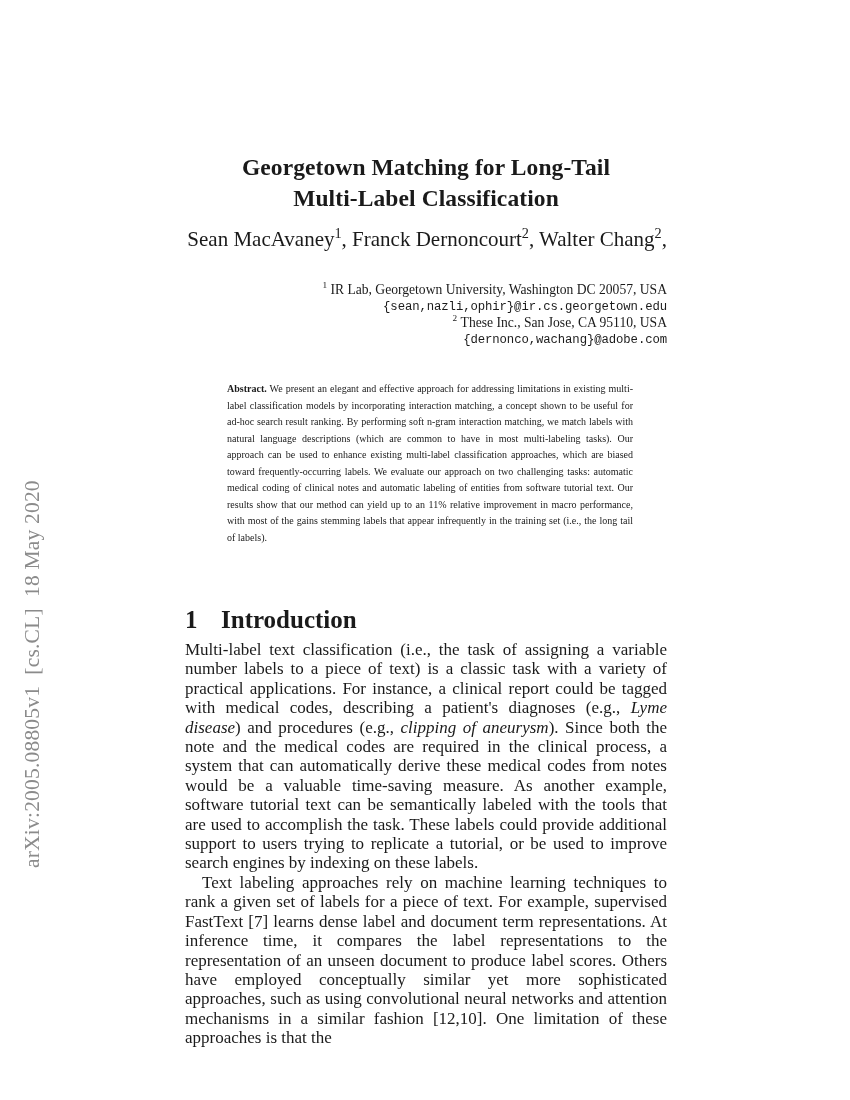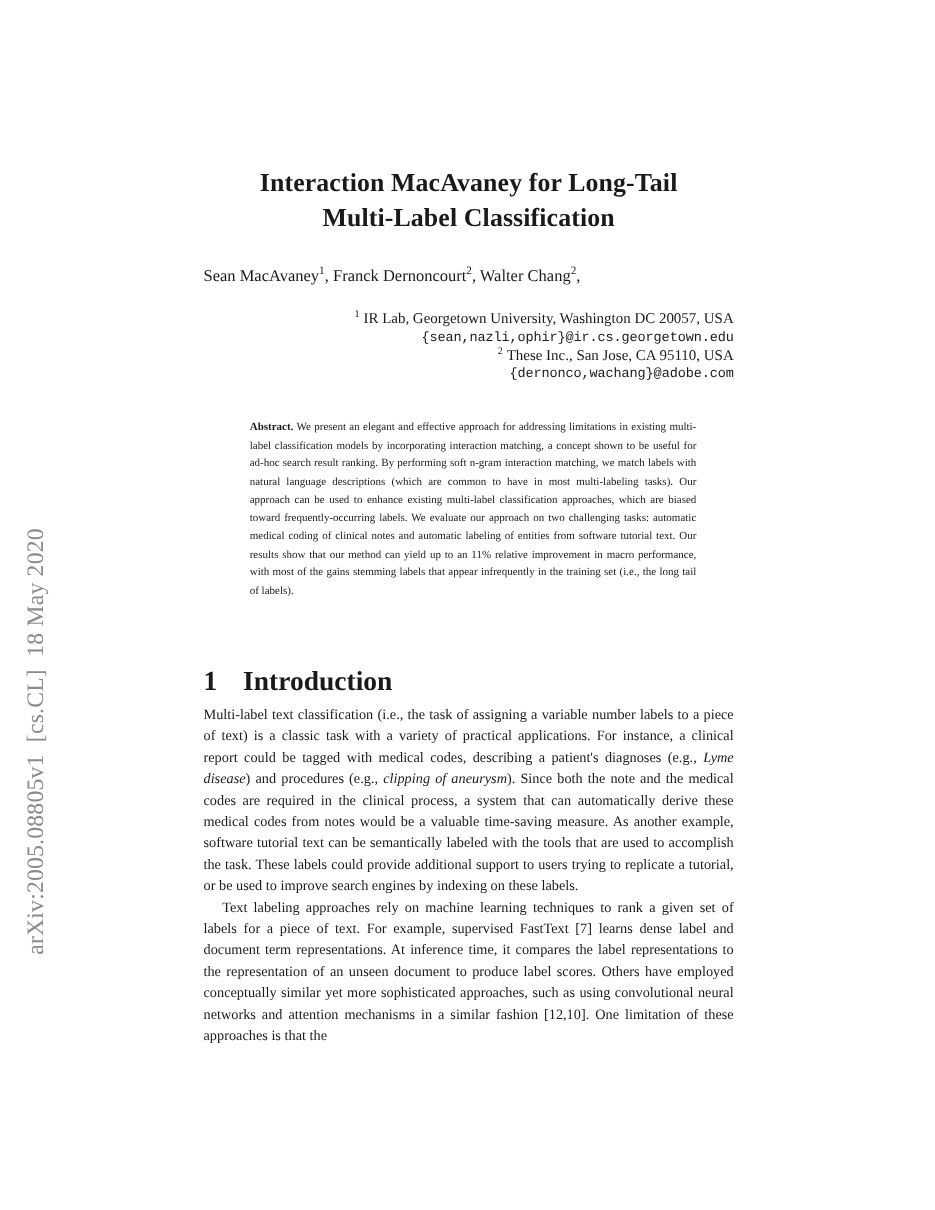--- a/index.html
+++ b/index.html
@@ -57,24 +57,24 @@
     letter-spacing: 0.1px;
     margin: 0;
   }
   .paper-title .line {
     display: block;
   }
 
   .authors {
     position: absolute;
     left: 185px;
-    top: 240px;
+    top: 228px;
     width: 482px;
-    text-align: left;
-    font-size: 15px;
+    text-align: right;
+    font-size: 21px;
     line-height: 23px;
   }
   .authors .line { display: block; }
   sup {
     font-size: 0.68em;
     vertical-align: super;
     line-height: 0;
   }
 
   .affiliations {
@@ -121,21 +121,21 @@
     display: inline-block;
     width: 36px;
   }
 
   
   .body-text {
     position: absolute;
     left: 185px;
     top: 640px;
     width: 482px;
-    font-size: 13px;
+    font-size: 17px;
     line-height: 19.4px;
     text-align: justify;
     text-justify: inter-word;
   }
   .body-text p {
     margin: 0;
   }
   .body-text p + p {
     text-indent: 17px;
   }
@@ -148,21 +148,21 @@
 <body>
 
 <div class="page">
 
   <div class="arxiv-stamp">
     <span>arXiv:2005.08805v1  [cs.CL]  18 May 2020</span>
   </div>
 
   <div class="title-block">
     <h1 class="paper-title">
-      <span class="line">Interaction MacAvaney for Long-Tail</span>
+      <span class="line">Georgetown Matching for Long-Tail</span>
       <span class="line">Multi-Label Classification</span>
     </h1>
   </div>
 
   <div class="authors">
     <span class="line"><span>Sean MacAvaney</span><sup>1</sup><span>, Franck Dernoncourt</span><sup>2</sup><span>, Walter Chang</span><sup>2</sup><span>,</span></span>
   </div>
 
   <div class="affiliations">
     <span class="line"><sup>1</sup>&nbsp;<span>IR Lab, Georgetown University, Washington DC 20057, USA</span></span>

